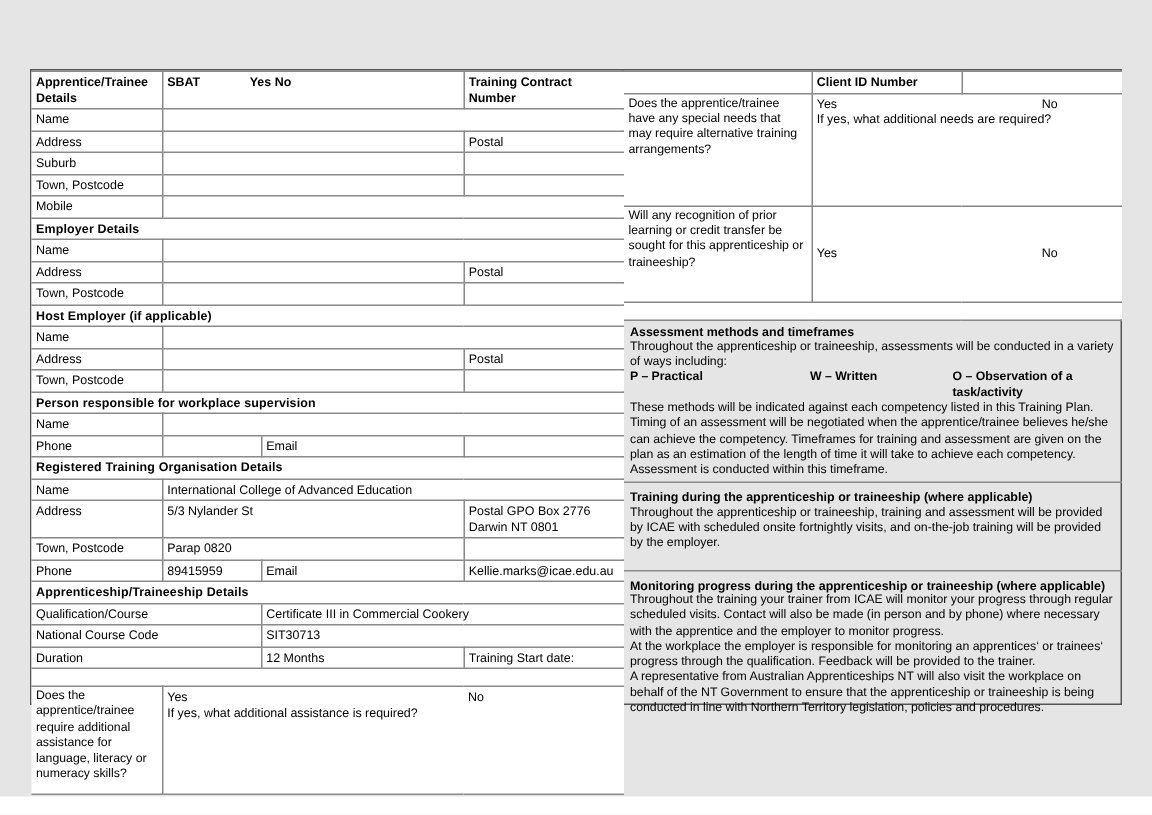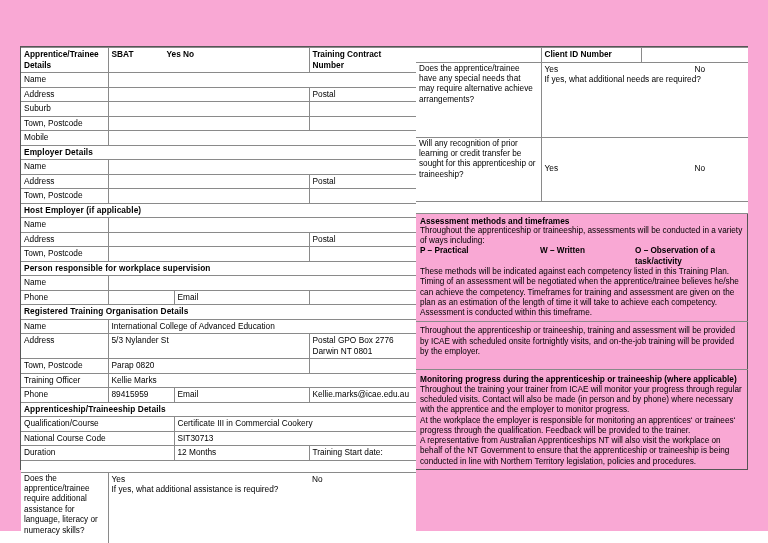--- a/index.html
+++ b/index.html
@@ -12,21 +12,21 @@
     height: 543px;
     font-family: "Liberation Sans", sans-serif;
     color: #000000;
     overflow: hidden;
   }
 
   #page {
     position: relative;
     width: 768px;
     height: 531px;
-    background: #f9a8d4;
+    background: #e5e5e5;
   }
 
   
   .form-frame {
     position: absolute;
     left: 20px;
     top: 46px;
     width: 728px;
     height: 424px;
     box-sizing: border-box;
@@ -251,24 +251,20 @@
               <span>Postal GPO Box 2776</span><br>
               <span>Darwin NT 0801</span>
             </td>
           </tr>
           <tr>
             <td>Town, Postcode</td>
             <td colspan="2">Parap 0820</td>
             <td></td>
           </tr>
           <tr>
-            <td>Training Officer</td>
-            <td colspan="3">Kellie Marks</td>
-          </tr>
-          <tr>
             <td>Phone</td>
             <td>89415959</td>
             <td>Email</td>
             <td>Kellie.marks@icae.edu.au</td>
           </tr>
 
           <tr>
             <td class="sec" colspan="4">Apprenticeship/Traineeship Details</td>
           </tr>
           <tr>
@@ -308,21 +304,21 @@
           <col style="width:100px">
           <col style="width:107px">
         </colgroup>
         <tbody>
           <tr>
             <td class="hdr"></td>
             <td class="hdr">Client ID Number</td>
             <td></td>
           </tr>
           <tr class="qa-row">
-            <td class="q" style="height:75px">Does the apprentice/trainee have any special needs that may require alternative achieve arrangements?</td>
+            <td class="q" style="height:75px">Does the apprentice/trainee have any special needs that may require alternative training arrangements?</td>
             <td colspan="2">
               <div class="yesno">
                 <span class="y">Yes</span>
                 <span class="n">No</span>
               </div>
               <div>If yes, what additional needs are required?</div>
             </td>
           </tr>
           <tr class="qa-row">
             <td class="q" style="height:64px">Will any recognition of prior learning or credit transfer be sought for this apprenticeship or traineeship?</td>
@@ -344,20 +340,21 @@
         <p>Throughout the apprenticeship or traineeship, assessments will be conducted in a variety of ways including:</p>
         <div class="inline-codes">
           <span class="c1">P – Practical</span>
           <span class="c2">W – Written</span>
           <span class="c3">O – Observation of a task/activity</span>
         </div>
         <p>These methods will be indicated against each competency listed in this Training Plan. Timing of an assessment will be negotiated when the apprentice/trainee believes he/she can achieve the competency. Timeframes for training and assessment are given on the plan as an estimation of the length of time it will take to achieve each competency. Assessment is conducted within this timeframe.</p>
       </div>
 
       <div class="blk" style="padding-top:4px;padding-bottom:12px">
+        <span class="t">Training during the apprenticeship or traineeship (where applicable)</span>
         <p>Throughout the apprenticeship or traineeship, training and assessment will be provided by ICAE with scheduled onsite fortnightly visits, and on-the-job training will be provided by the employer.</p>
       </div>
 
       <div class="blk" style="border-bottom:0;padding-top:4px;flex:1 1 auto">
         <span class="t">Monitoring progress during the apprenticeship or traineeship (where applicable)</span>
         <p>Throughout the training your trainer from ICAE will monitor your progress through regular scheduled visits. Contact will also be made (in person and by phone) where necessary with the apprentice and the employer to monitor progress.</p>
         <p>At the workplace the employer is responsible for monitoring an apprentices‘ or trainees‘ progress through the qualification. Feedback will be provided to the trainer.</p>
         <p>A representative from Australian Apprenticeships NT will also visit the workplace on behalf of the NT Government to ensure that the apprenticeship or traineeship is being conducted in line with Northern Territory legislation, policies and procedures.</p>
       </div>
     </div>

